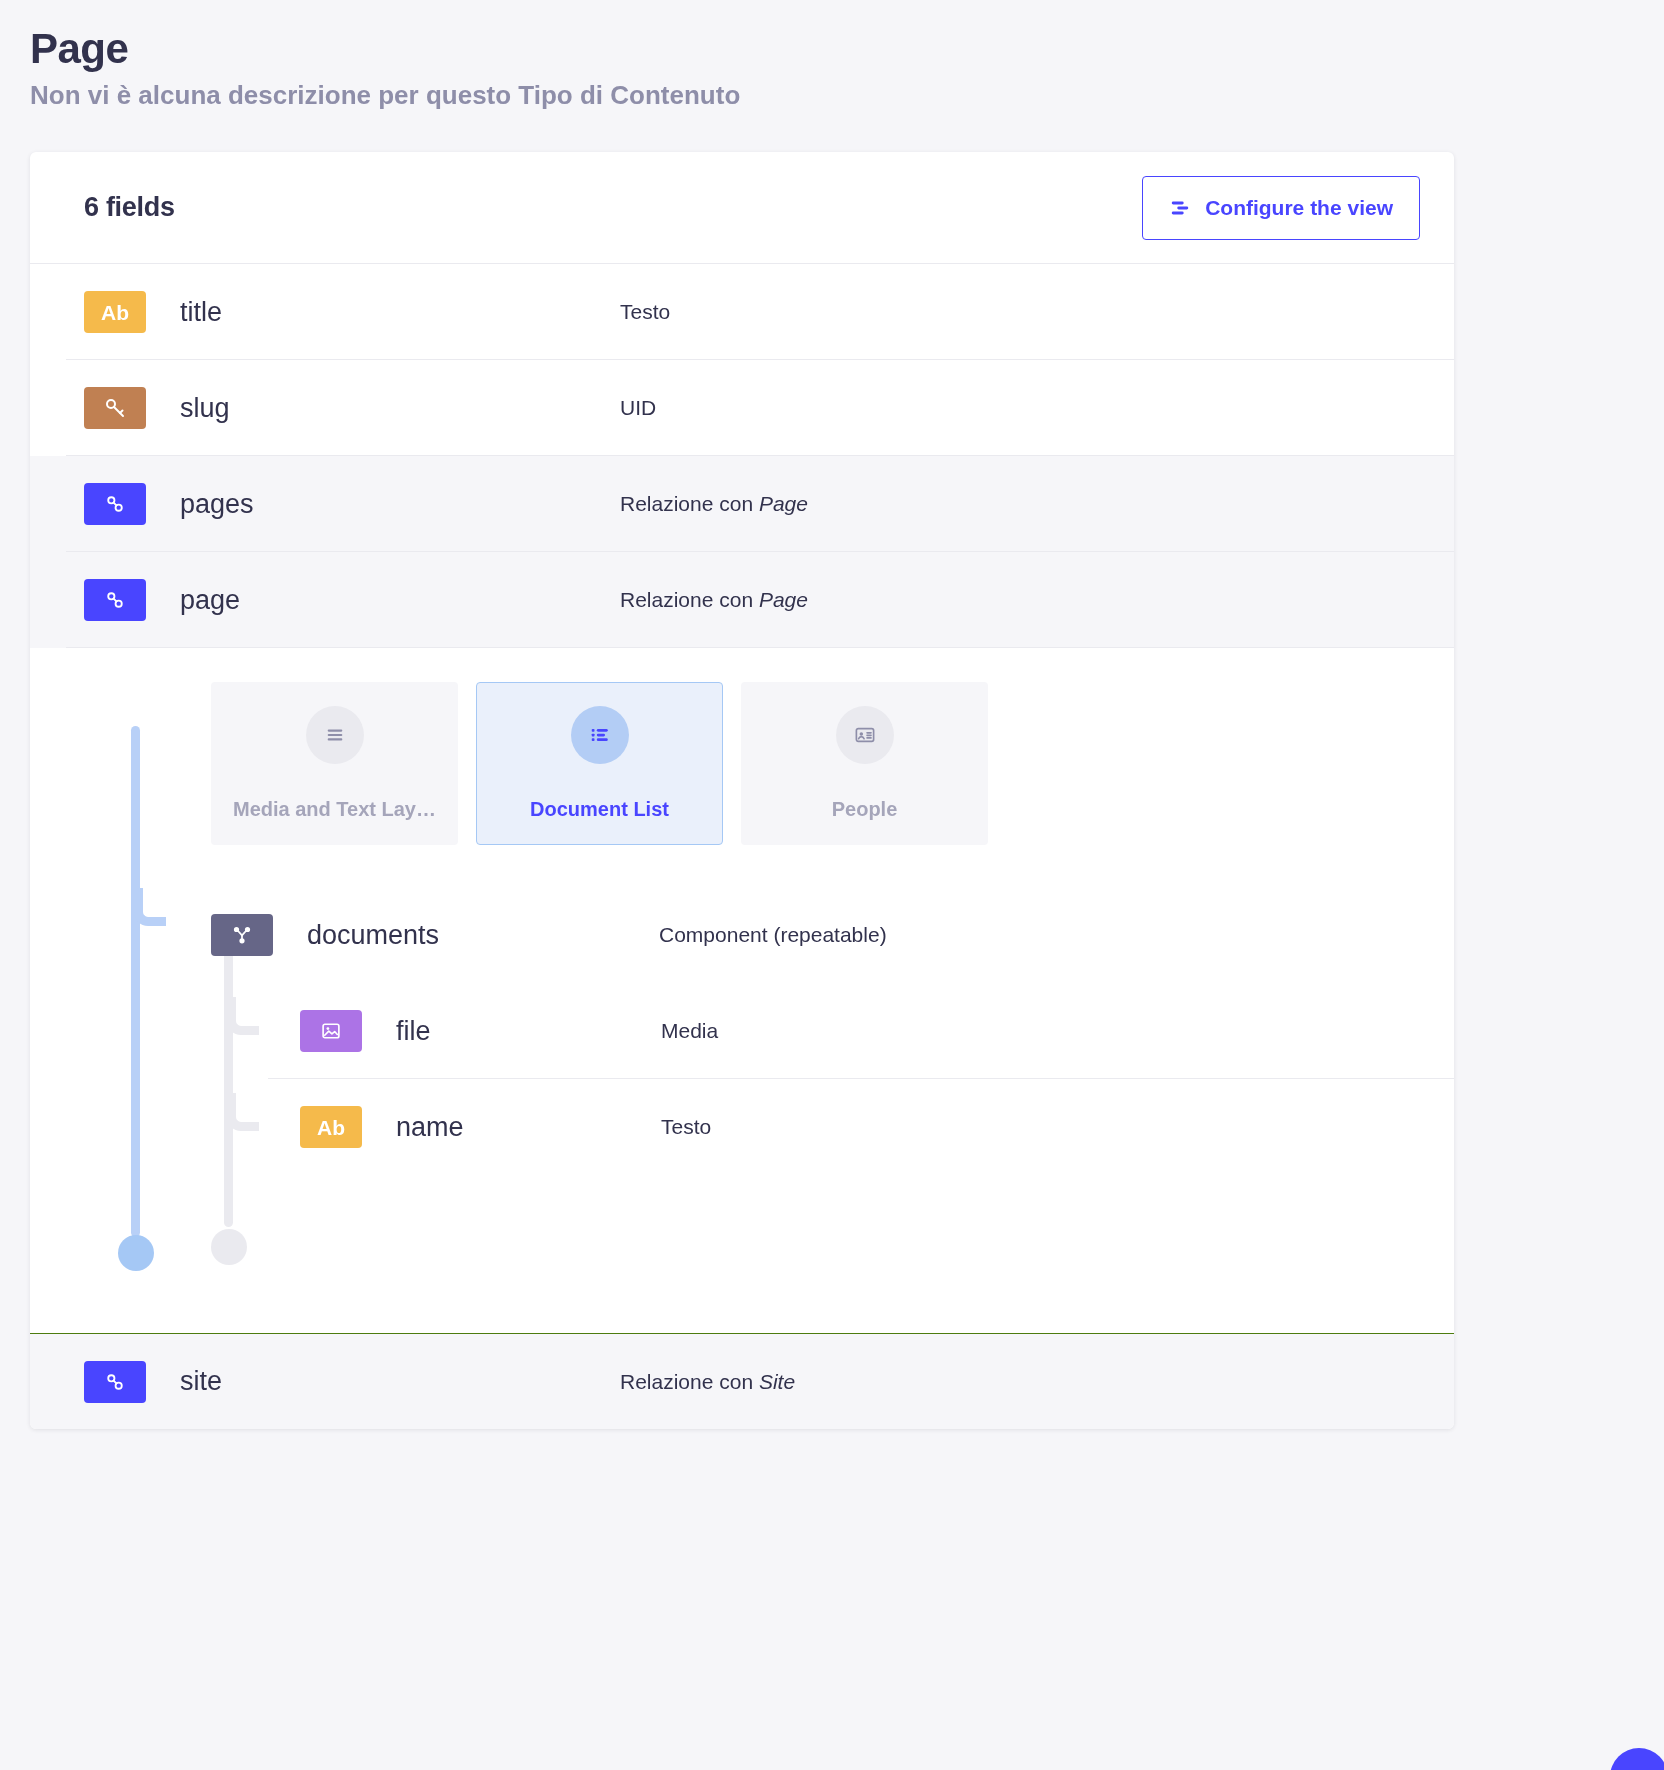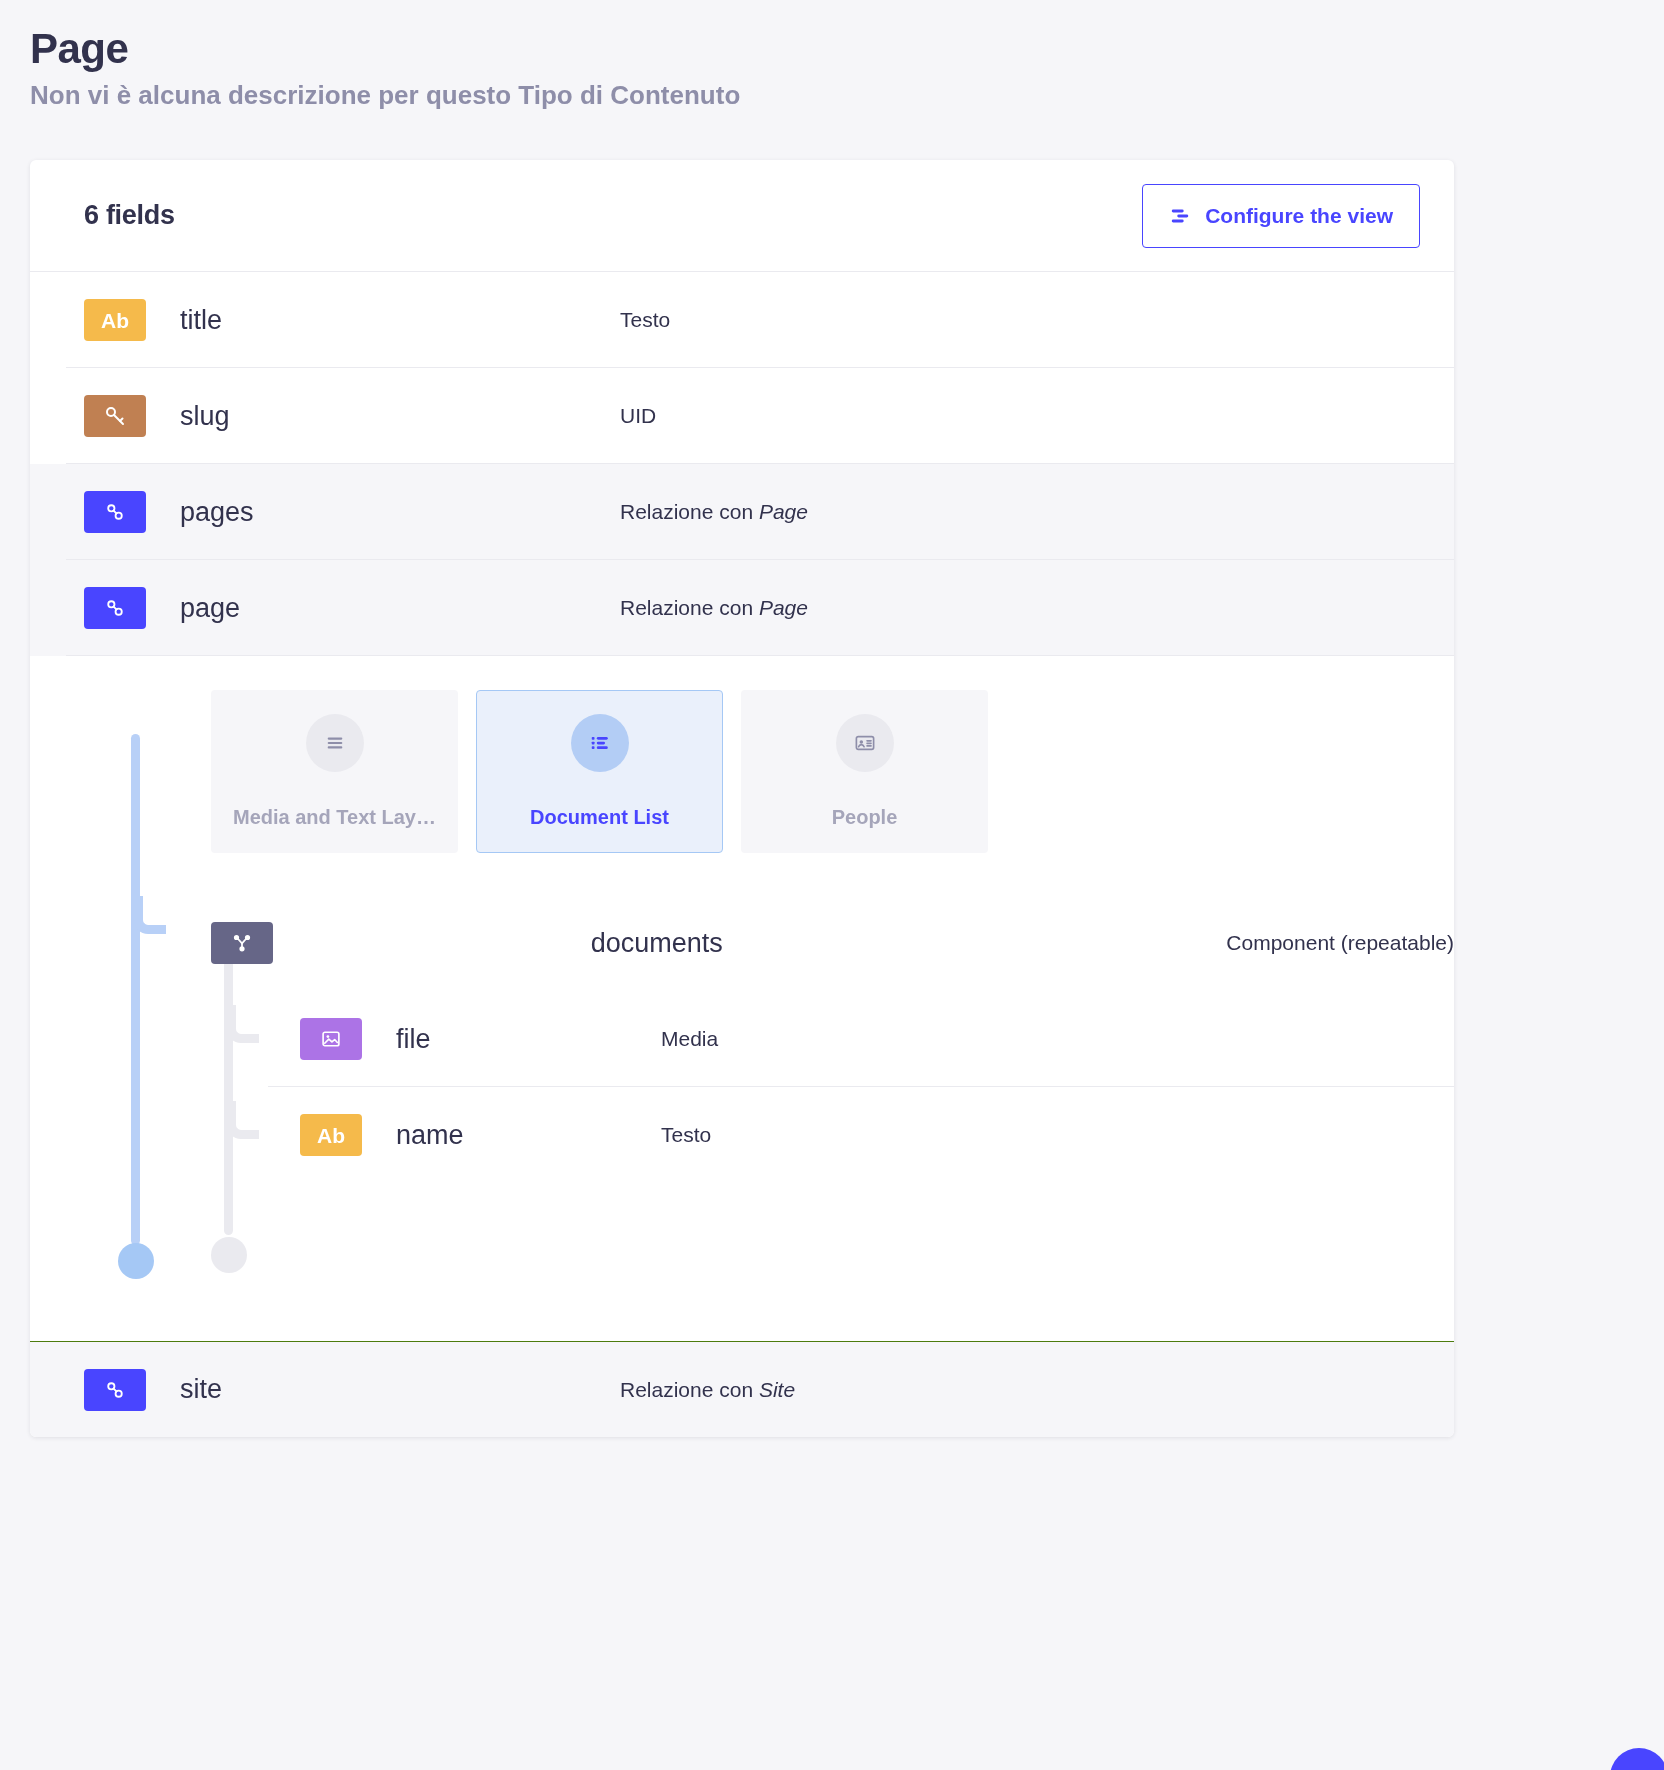--- a/index.html
+++ b/index.html
@@ -26,21 +26,21 @@
     font-size: 26px;
     color: #8e8ea9;
     margin-top: 8px;
     font-weight: bold;
   }
 
   
   .card {
     position: absolute;
     left: 30px;
-    top: 160px;
+    top: 152px;
     width: 1424px;
     background: #ffffff;
     border-radius: 6px;
     box-shadow: 0 1px 4px rgba(33,33,52,0.10);
     overflow: hidden;
   }
 
   .card-head {
     height: 112px;
     display: flex;
@@ -229,21 +229,21 @@
   .sub-elbow {
     position: absolute;
     left: 197px;
     width: 32px;
     height: 38px;
     border-left: 9px solid #eaeaef;
     border-bottom: 9px solid #eaeaef;
     border-bottom-left-radius: 14px;
   }
 
-  .frow.lvl1 { padding-left: 181px; justify-content: space-between; }
+  .frow.lvl1 { padding-left: 181px; }
   .frow.lvl2 { padding-left: 270px; }
   .frow.lvl1 .fname { width: 352px; }
   .frow.lvl2 .fname { width: 265px; }
   .frow.lvl2.sep::after { left: 238px; }
 
   .corner-fab {
     position: absolute;
     right: -14px;
     bottom: -14px;
     width: 58px;

